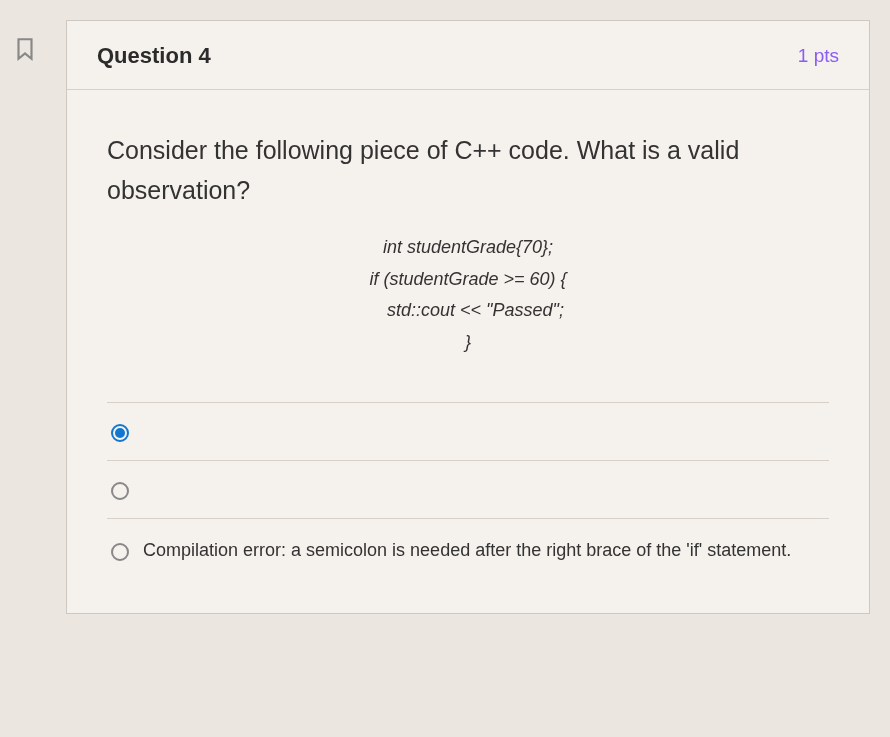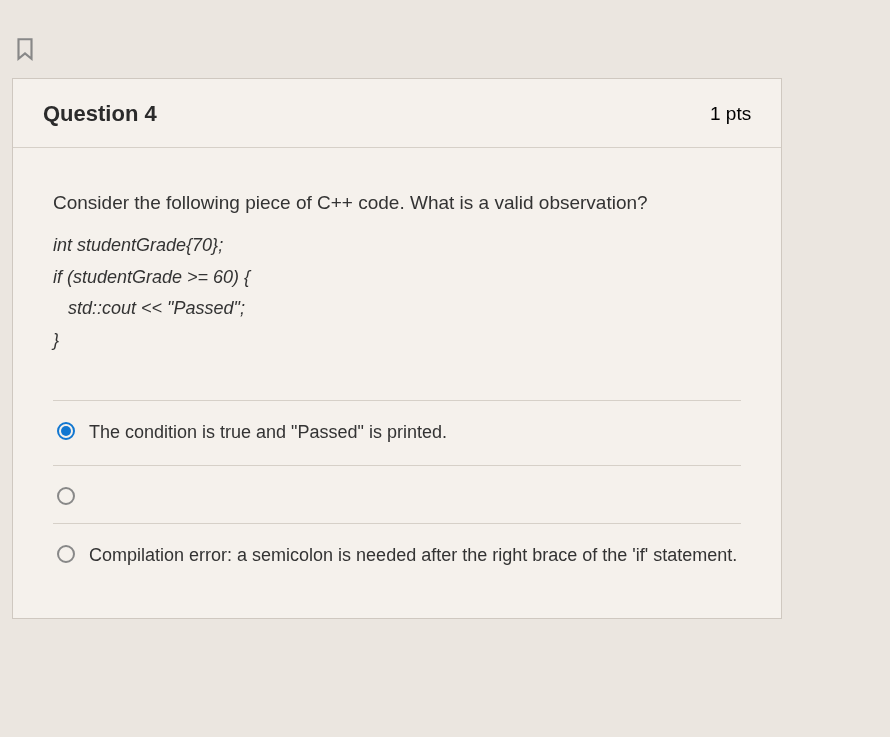--- a/index.html
+++ b/index.html
@@ -11,22 +11,21 @@
       background: #ebe6e0;
       font-family: -apple-system, BlinkMacSystemFont, "Segoe UI", Helvetica, Arial, sans-serif;
       width: 890px;
       height: 737px;
       padding: 20px 20px 20px 12px;
       color: #333;
     }
     .container {
       display: flex;
       align-items: flex-start;
-      gap: 16px;
-      flex-direction: column;
+      gap: 28px;
     }
     .flag-icon {
       width: 26px;
       height: 26px;
       margin-top: 16px;
       flex-shrink: 0;
     }
     .flag-icon svg {
       width: 100%;
       height: 100%;
@@ -46,54 +45,56 @@
       padding: 22px 30px 20px 30px;
       border-bottom: 1px solid #d6d0c8;
     }
     .question-title {
       font-size: 22px;
       font-weight: 700;
       color: #2b2b2b;
     }
     .points {
       font-size: 19px;
-      color: #000000;
+      color: #8b5cf6;
     }
     .card-body {
       padding: 40px 40px 30px 40px;
     }
     .prompt {
-      font-size: 19px;
+      font-size: 25px;
       line-height: 1.6;
       color: #333;
-      margin-bottom: 12px;
+      margin-bottom: 22px;
     }
     .code-block {
       font-size: 18px;
       line-height: 1.75;
       font-style: italic;
       color: #333;
       margin-bottom: 44px;
     }
     .code-line {
       white-space: pre;
+      text-align: center;
     }
     .options {
       border-top: 1px solid #d6d0c8;
     }
     .option {
       display: flex;
       align-items: flex-start;
       gap: 14px;
       padding: 18px 4px;
       border-bottom: 1px solid #d6d0c8;
       cursor: pointer;
     }
     .option:last-child {
       border-bottom: none;
+      align-items: center;
     }
     .radio {
       width: 18px;
       height: 18px;
       border: 2px solid #888;
       border-radius: 50%;
       flex-shrink: 0;
       margin-top: 3px;
       position: relative;
       background: #f5f1ec;
@@ -139,21 +140,20 @@
       <div class="code-block">
         <div class="code-line">int studentGrade{70};</div>
         <div class="code-line">if (studentGrade &gt;= 60) {</div>
         <div class="code-line">   std::cout &lt;&lt; "Passed";</div>
         <div class="code-line">}</div>
       </div>
 
       <div class="options">
         <label class="option">
           <span class="radio selected"></span>
-          <span class="option-text">The condition is true and "Passed" is printed.</span>
         </label>
         <label class="option">
           <span class="radio"></span>
         </label>
         <label class="option">
           <span class="radio"></span>
           <span class="option-text">Compilation error: a semicolon is needed after the right brace of the 'if' statement.</span>
         </label>
       </div>
     </div>

